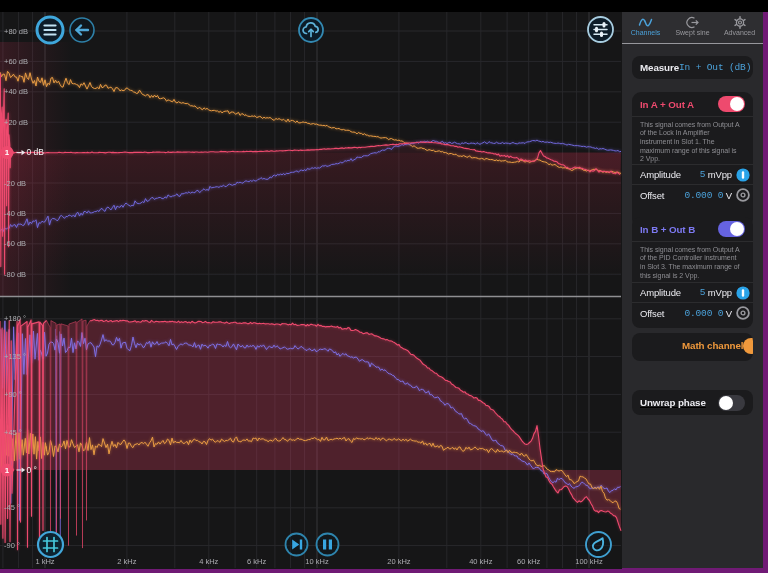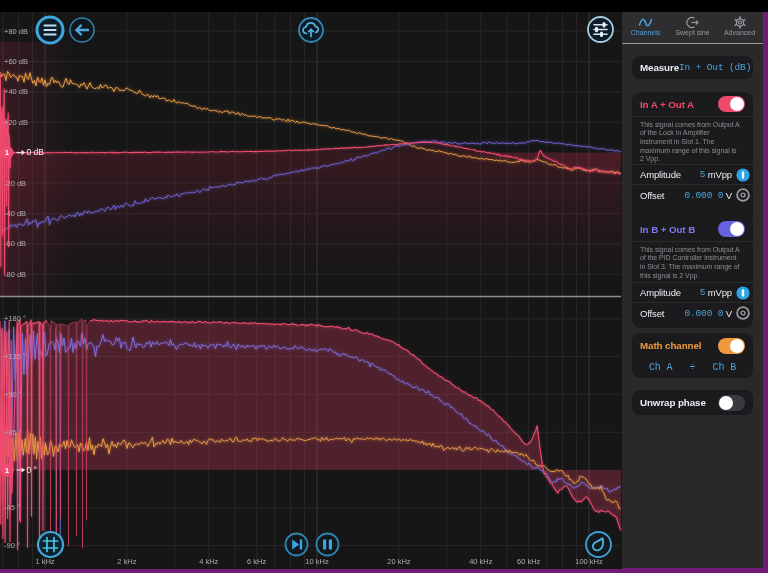--- a/index.html
+++ b/index.html
@@ -301,36 +301,36 @@
           <span class="rl">Offset</span>
       <span class="val" style="margin-left:auto;">0.000 0</span>
           <span class="rl">&nbsp;V</span>
       <svg width="14" height="14" style="margin-left:4px" viewBox="0 0 14 14">
             <circle cx="7" cy="7" r="5.9" fill="none" stroke="#98989d" stroke-width="1.8"></circle>
             <circle cx="7" cy="7" r="1.9" fill="none" stroke="#98989d" stroke-width="1.4"></circle>
           </svg>
         </div>
   </div>
 
-  <div class="card" style="top:321px;height:45px;">
+  <div class="card" style="top:321px;height:28px;padding-left:42px;">
     <div class="row" style="height:25px;">
           <span class="lbl" style="color:#f0993c;">Math channel</span>
       <div class="tog on" style="background:#f0993c;">
             <div class="knob"></div>
           </div>
         </div>
     <div class="row" style="height:18px;justify-content:center;">
       <span class="val" style="margin-left:9px;font-size:10px;">Ch A</span>
       <span class="val" style="margin:0 auto;font-size:10px;">÷</span>
       <span class="val" style="margin-right:9px;font-size:10px;">Ch B</span>
         </div>
   </div>
 
   <div class="card" style="top:378px;height:25px;">
-    <div class="row" style="height:25px;">
+    <div class="row" style="height:25px;text-decoration:underline;">
           <span class="lbl">Unwrap phase</span>
       <div class="tog off" style="background:#39393f;">
             <div class="knob"></div>
           </div>
         </div>
   </div>
 </div>
 
 <div id="homebar"></div>
 </div>

